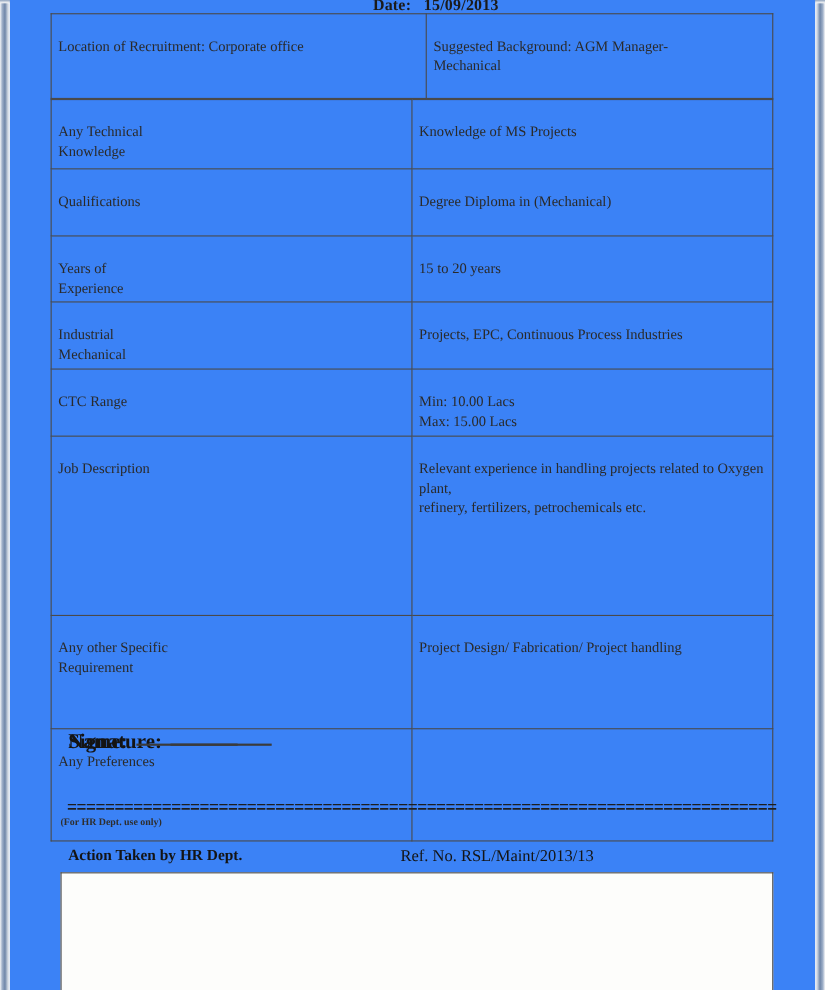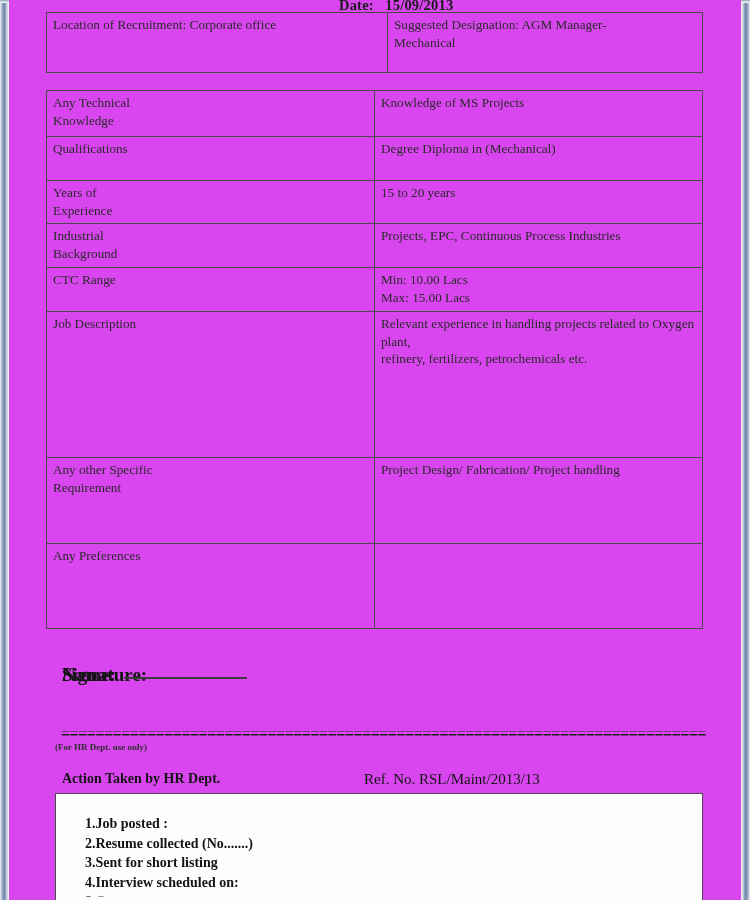--- a/index.html
+++ b/index.html
@@ -44,21 +44,21 @@
     height: 3px;
     background: linear-gradient(to bottom, #8fa3bd 0%, #d8dee7 60%, #fbfbfa 100%);
   }
 
   #sheet {
     position: absolute;
     left: 9px;
     right: 9px;
     top: 0;
     bottom: 0;
-    background: #d946ef;
+    background: #3b82f6;
   }
 
   
   .doc {
     position: absolute;
     left: 0;
     top: 0;
     width: 732px;
     height: 900px;
   }
@@ -79,21 +79,21 @@
   
   table.form-table {
     border-collapse: collapse;
     position: absolute;
     table-layout: fixed;
     color: #2a2a2a;
   }
   table.form-table td {
     border: 1.4px solid #4a4a4a;
     vertical-align: top;
-    padding: 3px 5px 2px 6px;
+    padding: 20px 5px 2px 6px;
     font-size: 13.2px;
     line-height: 1.34;
     font-family: "Liberation Serif", "DejaVu Serif", serif;
   }
 
   
   #table-location {
     left: 37px;
     top: 12px;
     width: 657px;
@@ -216,21 +216,21 @@
 
   <div id="sheet">
     <div class="doc">
 
       <div id="header-date">Date:   15/09/2013</div>
 
       <table class="form-table" id="table-location">
         <tbody>
           <tr>
             <td style="width:329px" class="cell-multiline">Location of Recruitment:  Corporate office</td>
-            <td class="cell-multiline">Suggested Designation: AGM Manager-
+            <td class="cell-multiline">Suggested Background: AGM Manager-
 Mechanical</td>
           </tr>
         </tbody>
       </table>
 
       <table class="form-table" id="table-spec">
         <tbody>
           <tr>
             <td style="height:40px" class="cell-multiline">Any Technical
 Knowledge</td>
@@ -240,21 +240,21 @@
             <td style="width:163px;height:38px" class="cell-multiline">Qualifications</td>
             <td class="cell-multiline">Degree Diploma in (Mechanical)</td>
           </tr>
           <tr>
             <td style="height:37px" class="cell-multiline">Years of
 Experience</td>
             <td class="cell-multiline">15 to 20 years</td>
           </tr>
           <tr>
             <td style="height:38px" class="cell-multiline">Industrial
-Background</td>
+Mechanical</td>
             <td class="cell-multiline">Projects, EPC, Continuous Process Industries</td>
           </tr>
           <tr>
             <td style="height:38px" class="cell-multiline">CTC Range</td>
             <td class="cell-multiline">Min: 10.00 Lacs
 Max: 15.00 Lacs</td>
           </tr>
           <tr>
             <td style="height:140px" class="cell-multiline">Job Description</td>
             <td class="cell-multiline">Relevant experience in handling projects related to Oxygen plant,
@@ -283,23 +283,16 @@
       <div id="hr-separator">================================================================================</div>
 
       <div id="hr-only-note">(For HR Dept. use only)</div>
 
       <div id="action-label">Action Taken by HR Dept.</div>
 
       <div id="ref-no">Ref. No. RSL/Maint/2013/13</div>
 
       <div id="hr-box"></div>
 
-      <div id="hr-list">
-        <div>1.Job posted :</div>
-        <div>2.Resume collected (No.......)</div>
-        <div>3.Sent for short listing</div>
-        <div>4.Interview scheduled on:</div>
-        <div class="clipped">5.O</div>
-      </div>
 
     </div>
   </div>
 </div>
 
 </body></html>

